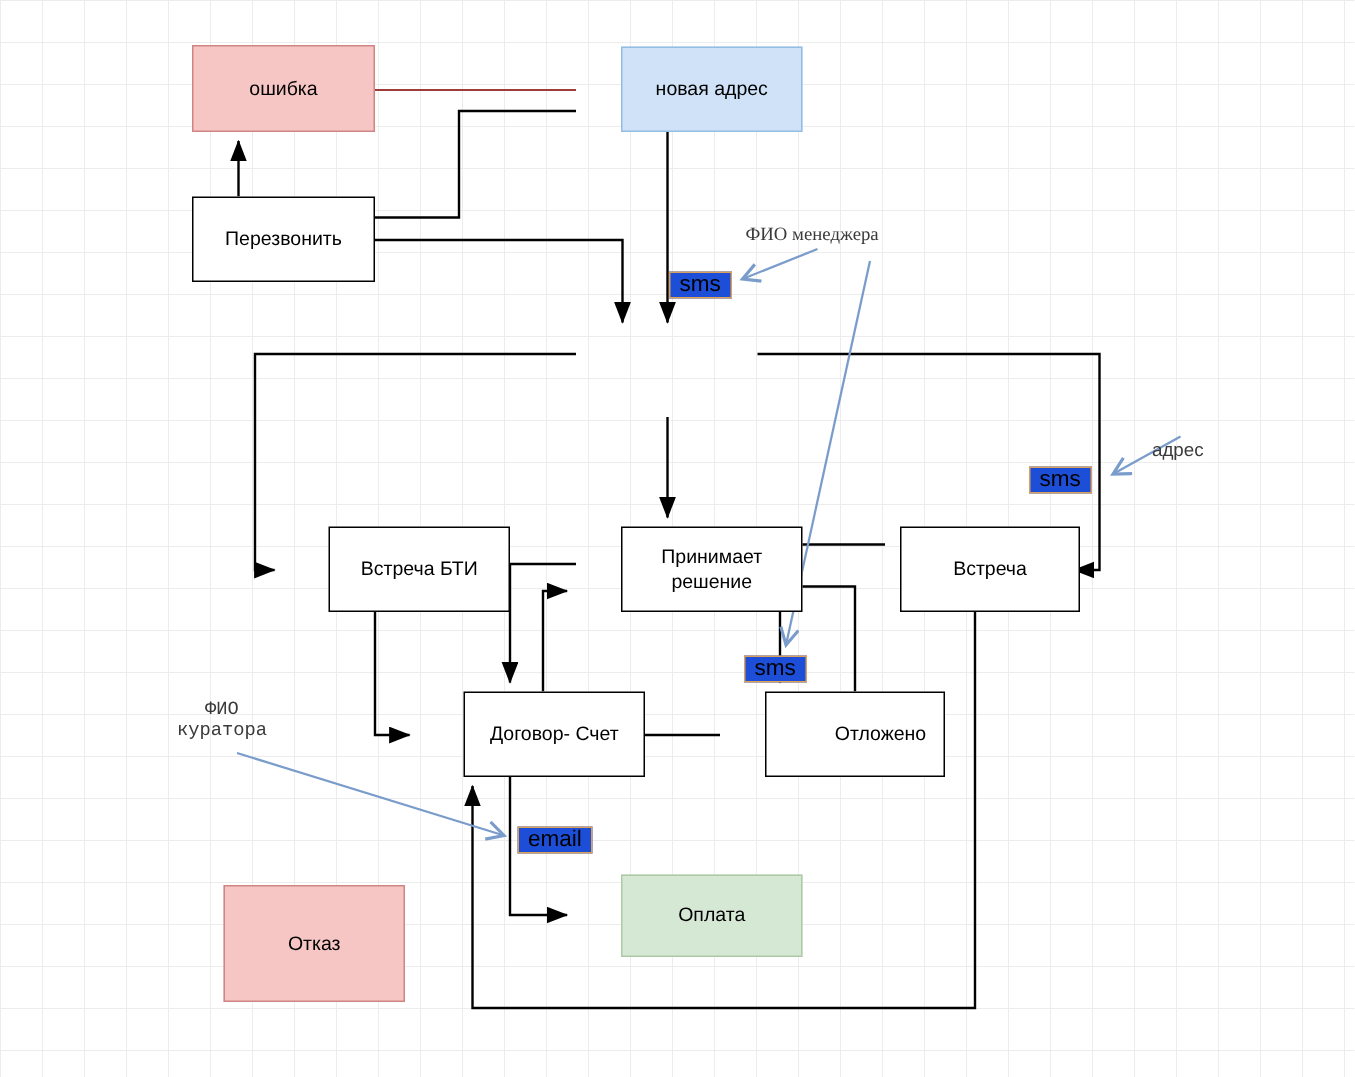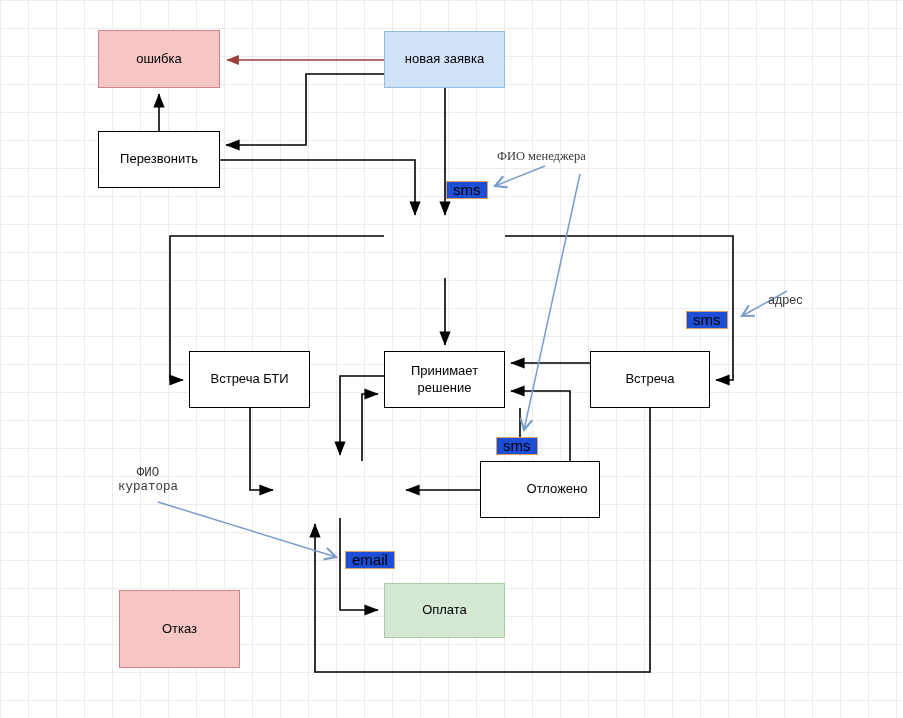--- a/index.html
+++ b/index.html
@@ -22,20 +22,21 @@
     border: 1px solid #000;
     background: #fff;
     display: flex;
     align-items: center;
     justify-content: center;
     text-align: center;
     font-size: 13px;
     color: #000;
     padding: 3px 6px;
     line-height: 1.25;
+    margin-left: 30px;
   }
   .node.error, .node.refusal { background: #f6c6c4; border-color: #cf8583; }
   .node.new-request { background: #cfe2f7; border-color: #93bde2; }
   .node.payment { background: #d5e8d4; border-color: #aec9a5; }
   .edge-label {
     position: absolute;
     box-sizing: border-box;
     background: #1d4ed8;
     border: 1px solid #dba05a;
     font-size: 15px;
@@ -93,31 +94,32 @@
     <g stroke="#7a9ccb" stroke-width="1.5" fill="none">
       <path d="M 545 166 L 495 186" marker-end="url(#arr-b)"></path>
       <path d="M 580 174 L 524 430" marker-end="url(#arr-b)"></path>
       <path d="M 787 291 L 742 316" marker-end="url(#arr-b)"></path>
       <path d="M 158 502 L 336 557" marker-end="url(#arr-b)"></path>
     </g>
   </svg>
 
   <div class="node error" style="left:98px; top:30px; width:122px; height:58px;">ошибка</div>
 
-  <div class="node new-request" style="left:384px; top:31px; width:121px; height:57px;">новая заявка</div>
+  <div class="node new-request" style="left:384px; top:31px; width:121px; height:57px;">новая адрес</div>
 
   <div class="node" style="left:98px; top:131px; width:122px; height:57px;">Перезвонить</div>
 
 
   <div class="node" style="left:189px; top:351px; width:121px; height:57px;">Встреча БТИ</div>
 
   <div class="node" style="left:384px; top:351px; width:121px; height:57px;">Принимает решение</div>
 
-  <div class="node" style="left:590px; top:351px; width:120px; height:57px;">Встреча</div>
+  <div class="node" style="left:570px; top:351px; width:120px; height:57px;">Встреча</div>
 
+  <div class="node" style="left:279px; top:461px; width:121px; height:57px;">Договор- Счет</div>
 
   <div class="node" style="left:480px; top:461px; width:120px; height:57px;padding-left:40px;">Отложено</div>
 
   <div class="node payment" style="left:384px; top:583px; width:121px; height:55px;">Оплата</div>
 
   <div class="node refusal" style="left:119px; top:590px; width:121px; height:78px;">Отказ</div>
 
   <div class="edge-label" style="left:446px; top:181px;">sms</div>
 
   <div class="edge-label" style="left:686px; top:311px;">sms</div>

